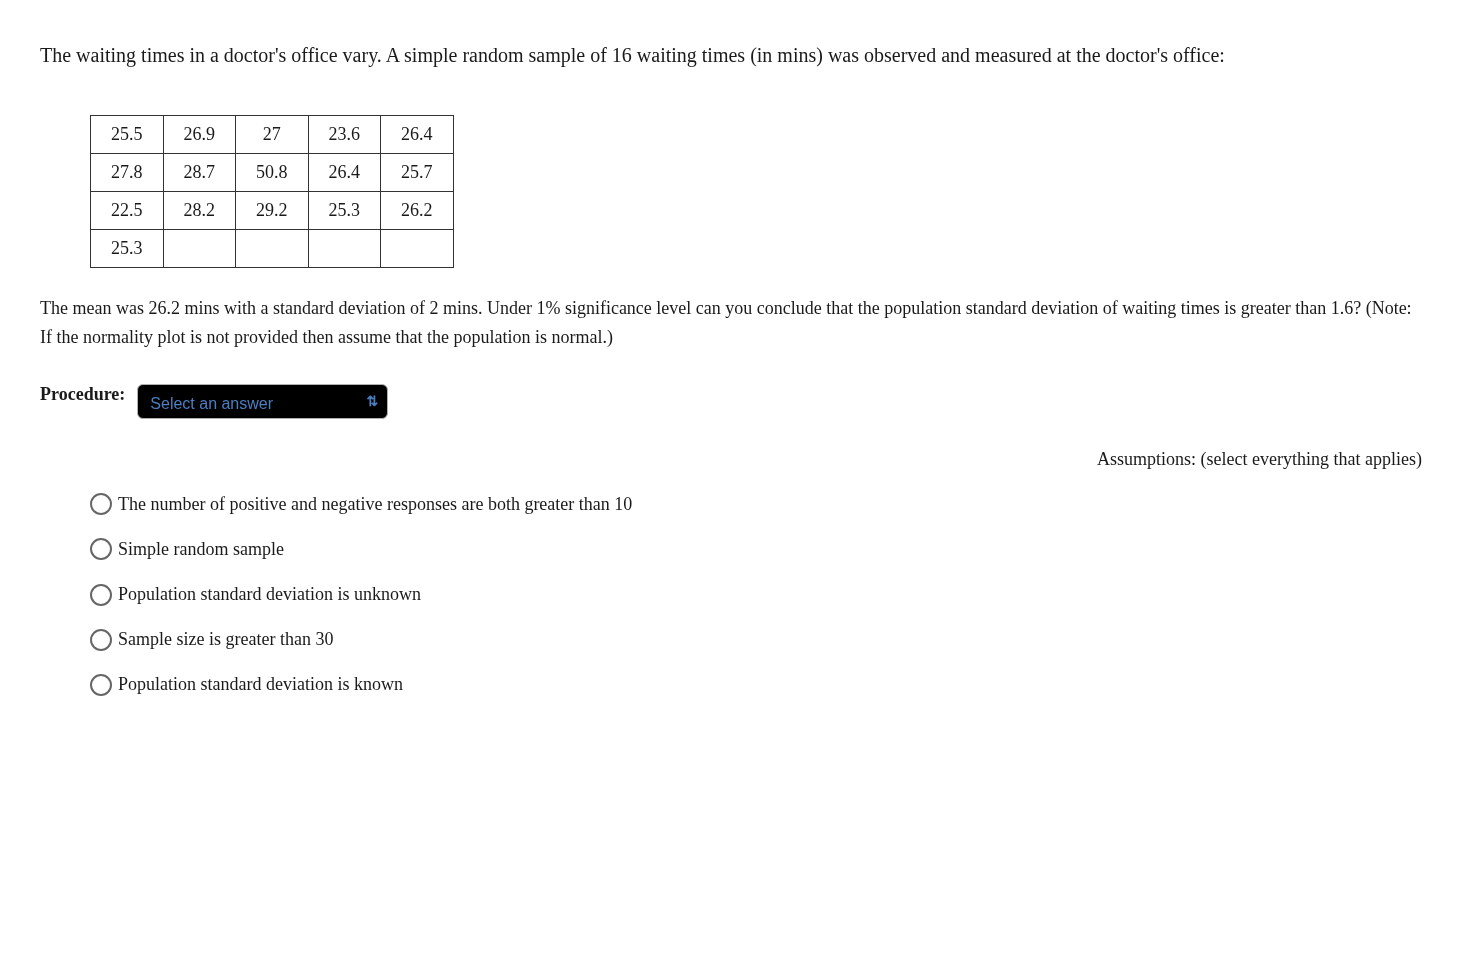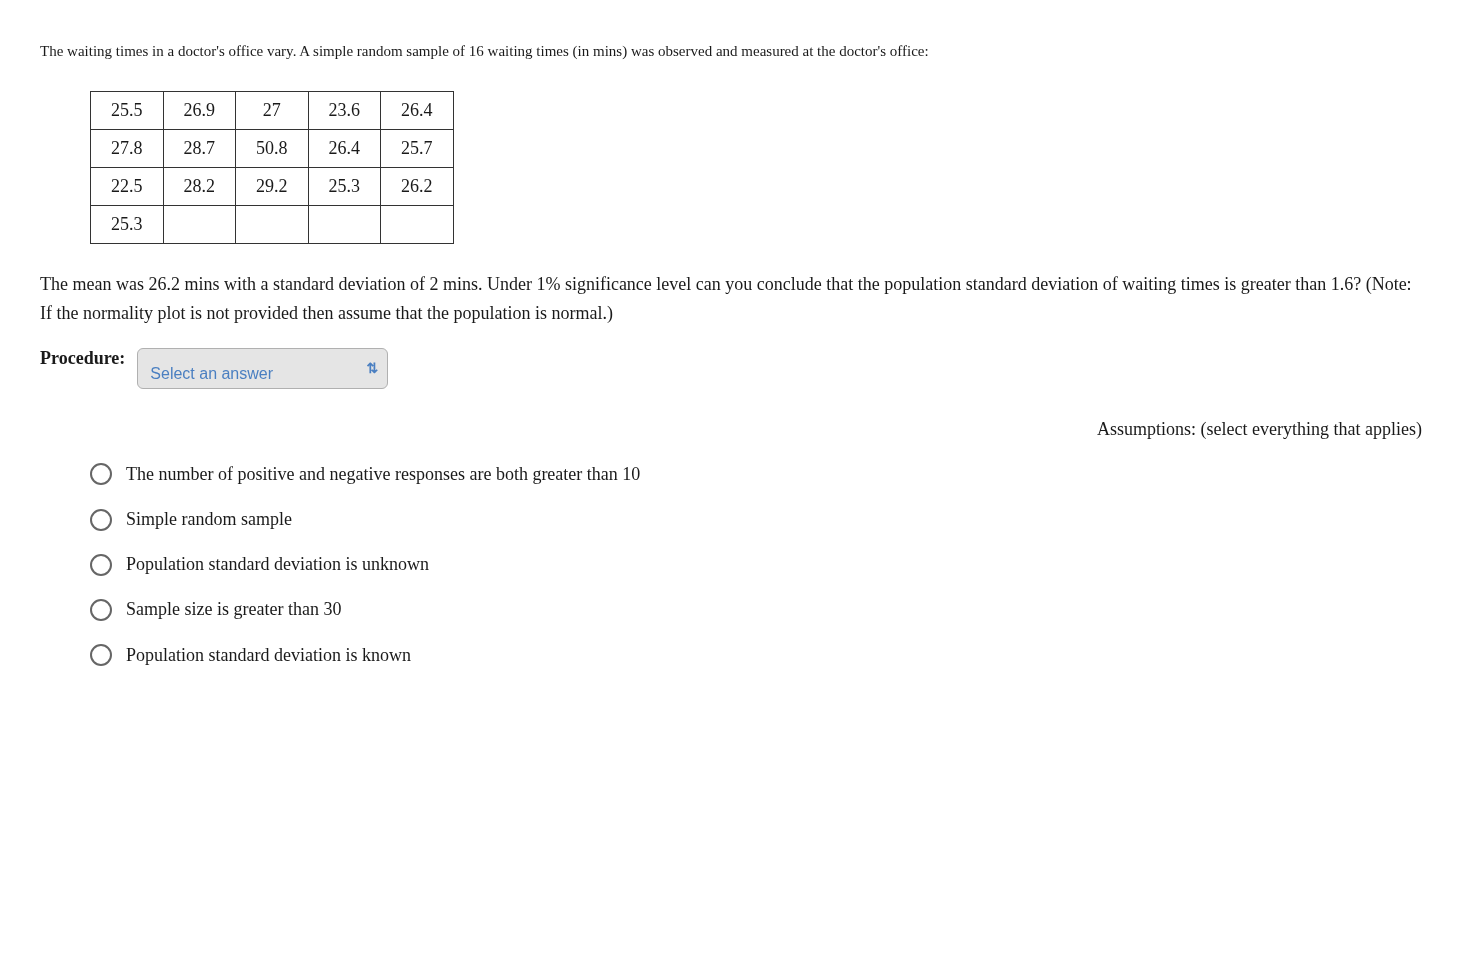--- a/index.html
+++ b/index.html
@@ -11,61 +11,61 @@
     body {
       font-family: Georgia, 'Times New Roman', serif;
       font-size: 18px;
       background: #ffffff;
       color: #1a1a1a;
       padding: 40px 40px;
       max-width: 1462px;
     }
 
     .problem-text {
-      font-size: 15px;
+      font-size: 20px;
       line-height: 1.55;
-      margin-bottom: 28px;
+      margin-bottom: 44px;
     }
 
     .data-table {
       border-collapse: collapse;
       margin-bottom: 26px;
       margin-left: 50px;
     }
 
     .data-table td {
       border: 1px solid #333;
       padding: 8px 20px;
       text-align: center;
       font-size: 18px;
       min-width: 70px;
     }
 
     .question-text {
       font-size: 18px;
       line-height: 1.6;
-      margin-bottom: 20px;
+      margin-bottom: 32px;
     }
 
     .procedure-row {
       display: flex;
       align-items: flex-start;
       gap: 12px;
       margin-bottom: 30px;
       font-size: 18px;
       font-weight: bold;
     }
 
     .procedure-select {
       appearance: none;
       -webkit-appearance: none;
-      background: #e5e5e5;
+      background: #000000;
       border: 1px solid #b0b0b0;
       border-radius: 6px;
-      padding: 16px 32px 6px 12px;
+      padding: 10px 32px 6px 12px;
       font-size: 16px;
       color: #4a7fc1;
       cursor: pointer;
       position: relative;
       min-width: 220px;
     }
 
     .select-wrapper {
       position: relative;
       display: inline-block;
@@ -92,21 +92,21 @@
       list-style: none;
       padding-left: 50px;
       display: flex;
       flex-direction: column;
       gap: 20px;
     }
 
     .checkbox-item {
       display: flex;
       align-items: center;
-      gap: 14px;
+      gap: 6px;
       font-size: 18px;
       line-height: 1.4;
     }
 
     .checkbox-item input[type="checkbox"] {
       width: 22px;
       height: 22px;
       border-radius: 50%;
       border: 2px solid #555;
       appearance: none;

